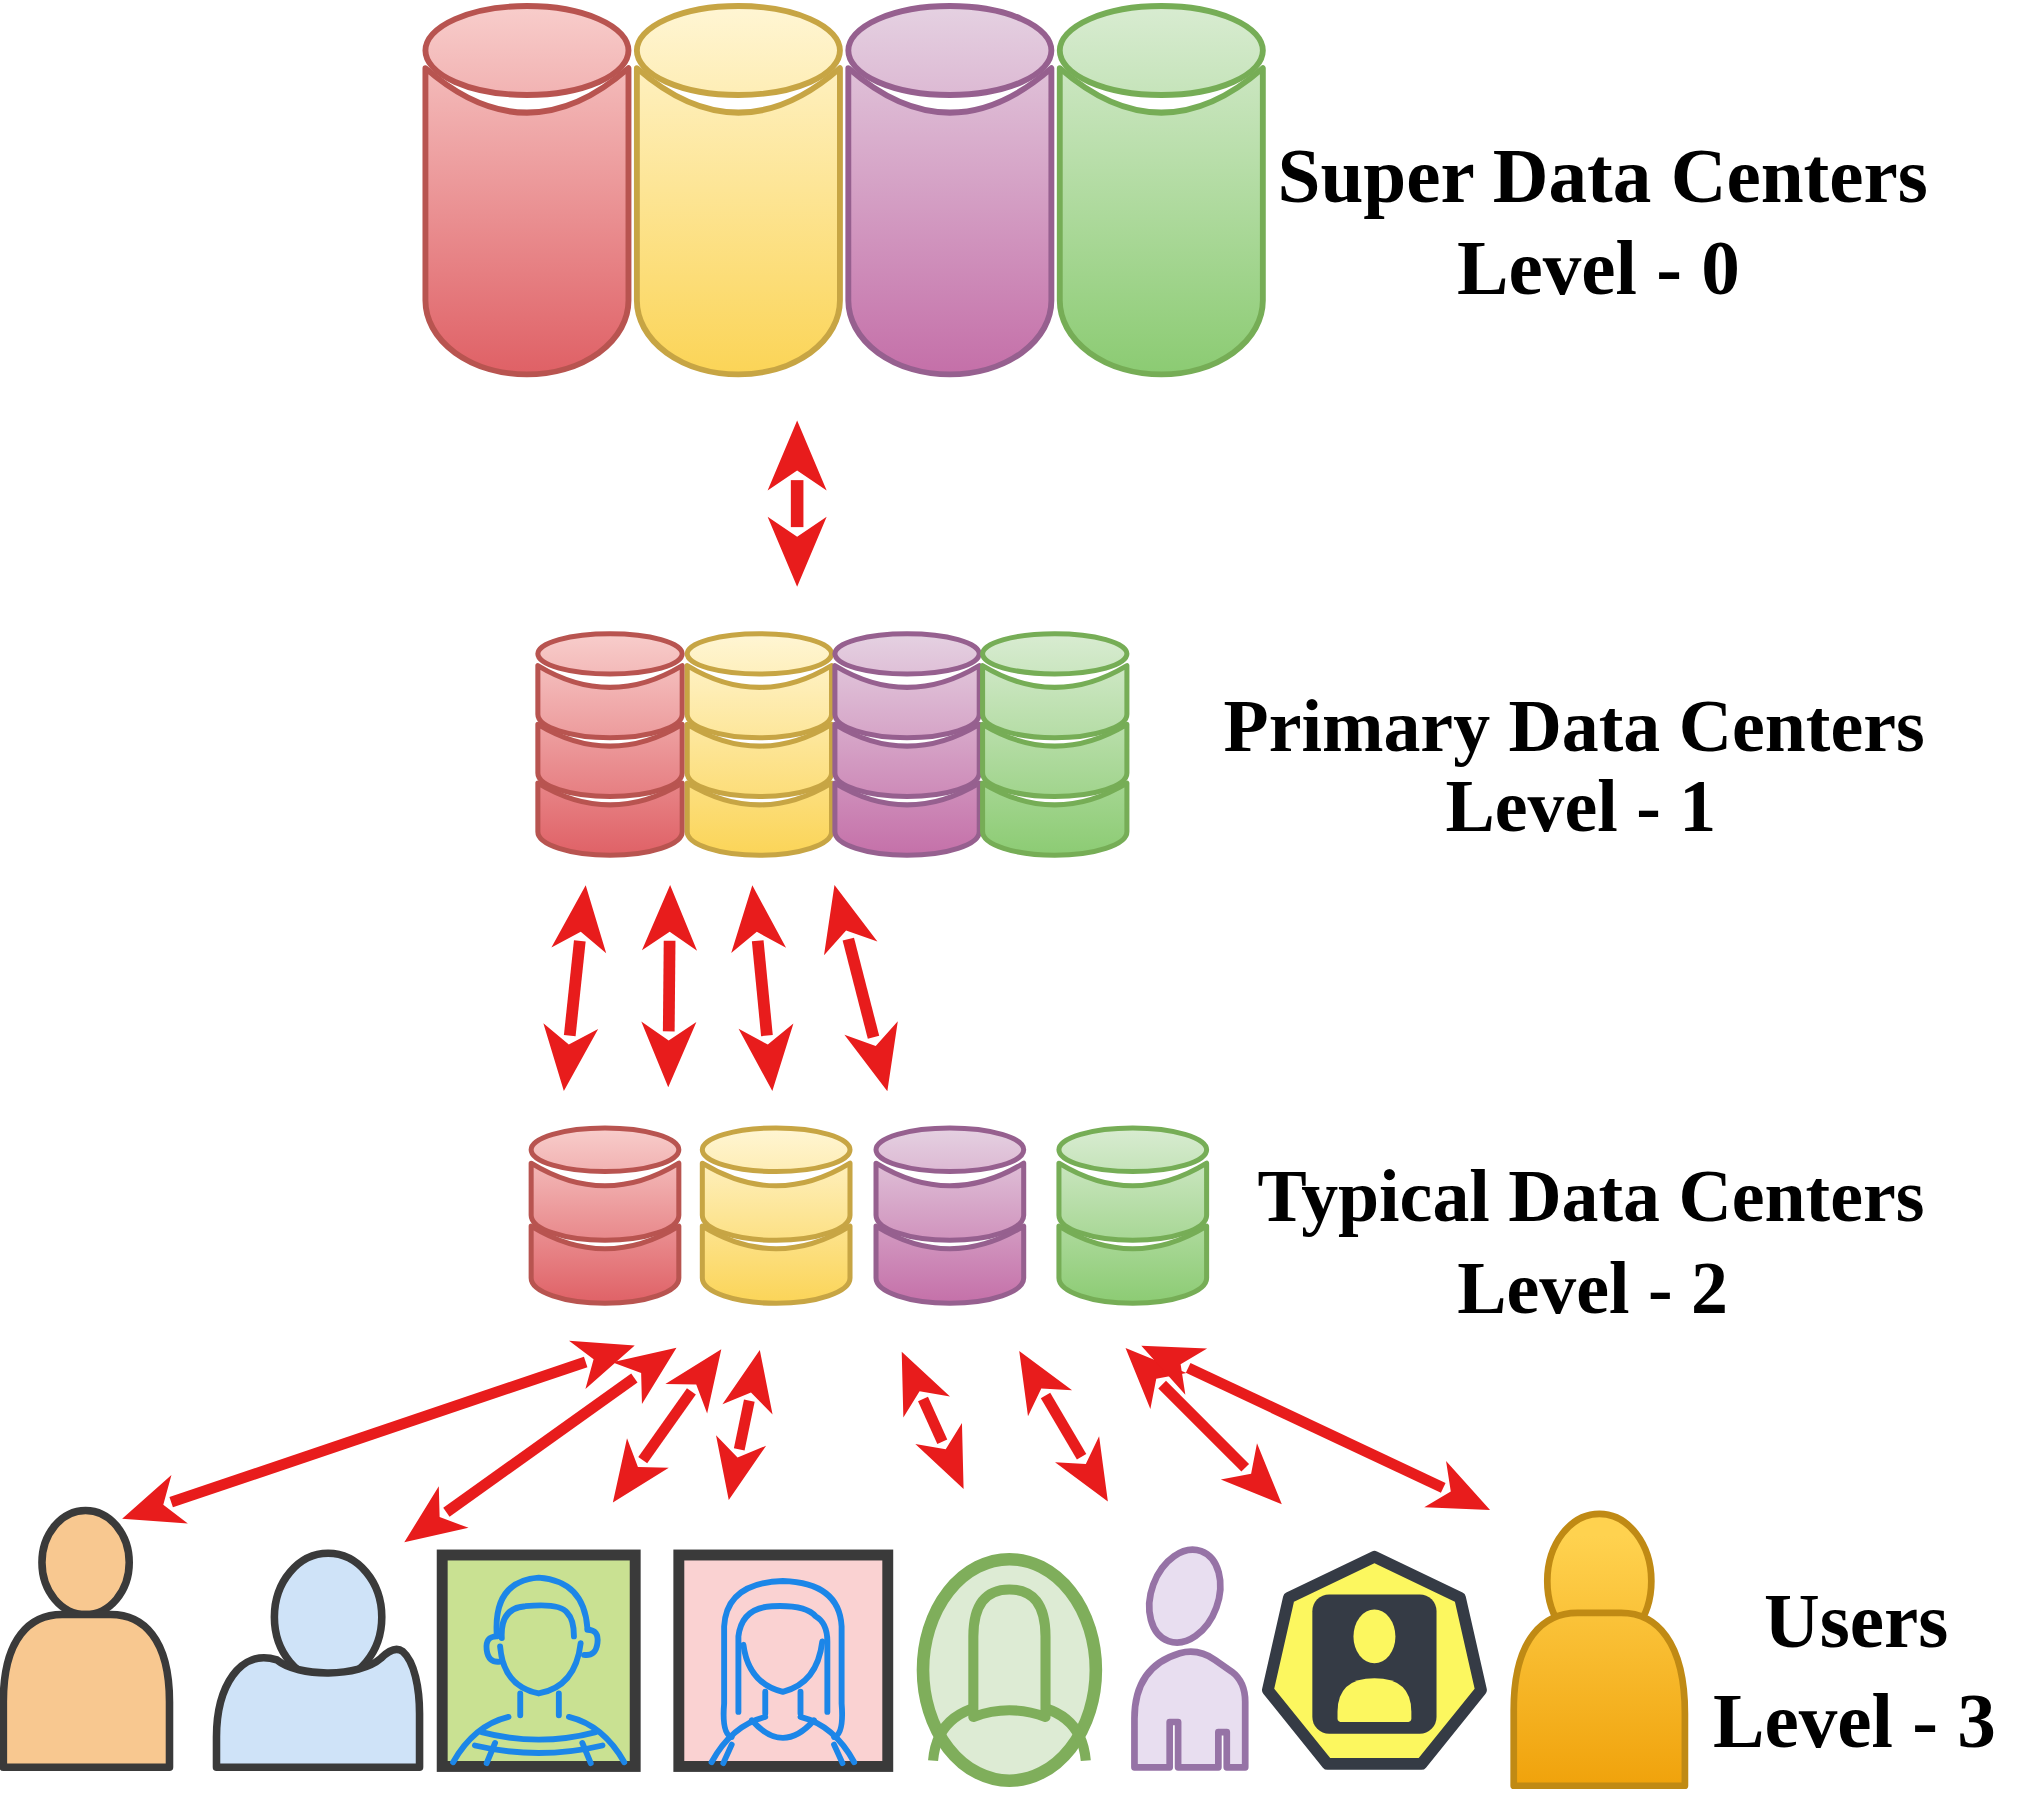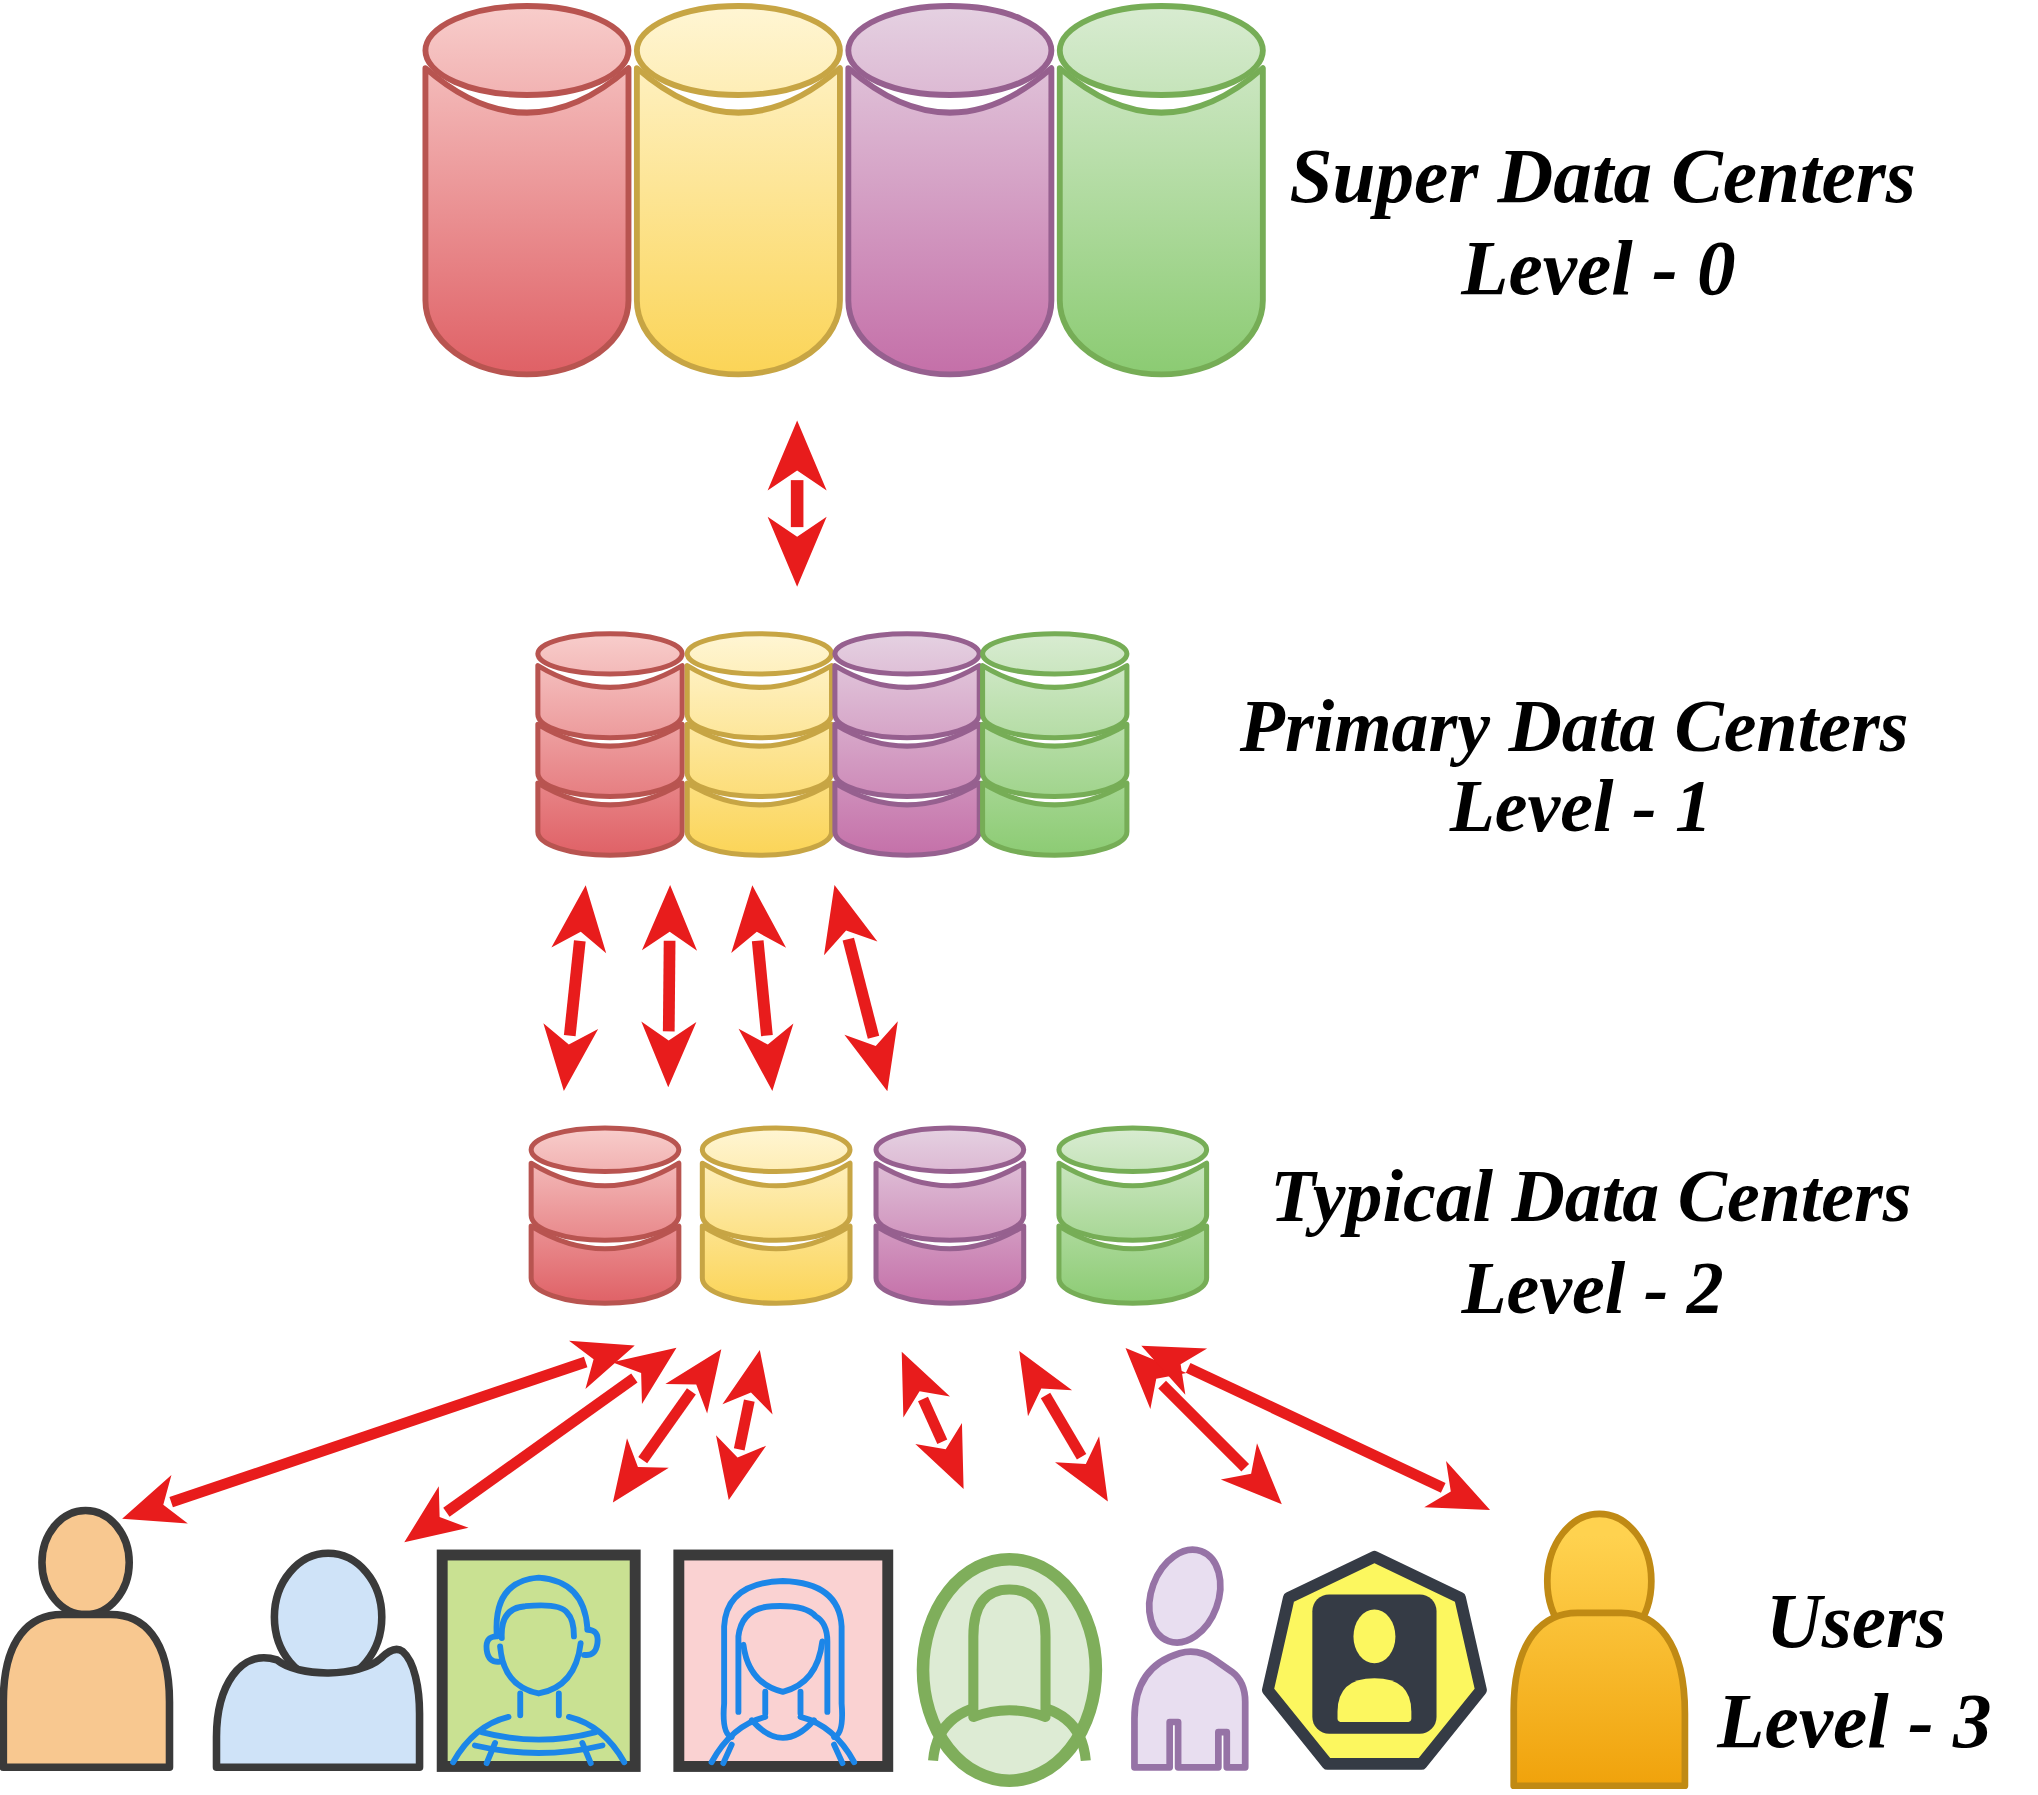--- a/index.html
+++ b/index.html
@@ -1,17 +1,17 @@
 <!DOCTYPE html>
 <html style="font-size:13.4px"><head>
 <meta charset="utf-8">
 <style>
   html,body{margin:0;padding:0;background:#ffffff;}
   body{width:2039px;height:1796px;font-family:"Liberation Serif",serif;}
-  #stage{width:2039px;height:1796px;position:relative;font-style:italic;}
+  #stage{width:2039px;height:1796px;position:relative;}
   svg{display:block;}
   .lbl{font-family:"Liberation Serif",serif;font-weight:bold;font-size:88px;fill:#000000;}
   .lbl2{font-family:"Liberation Serif",serif;font-weight:bold;font-size:92px;fill:#000000;}
 </style>
 </head>
 <body>
 
 <div id="stage">
 <svg width="2039" height="1796" viewBox="0 0 2430 2140">
   <defs>

